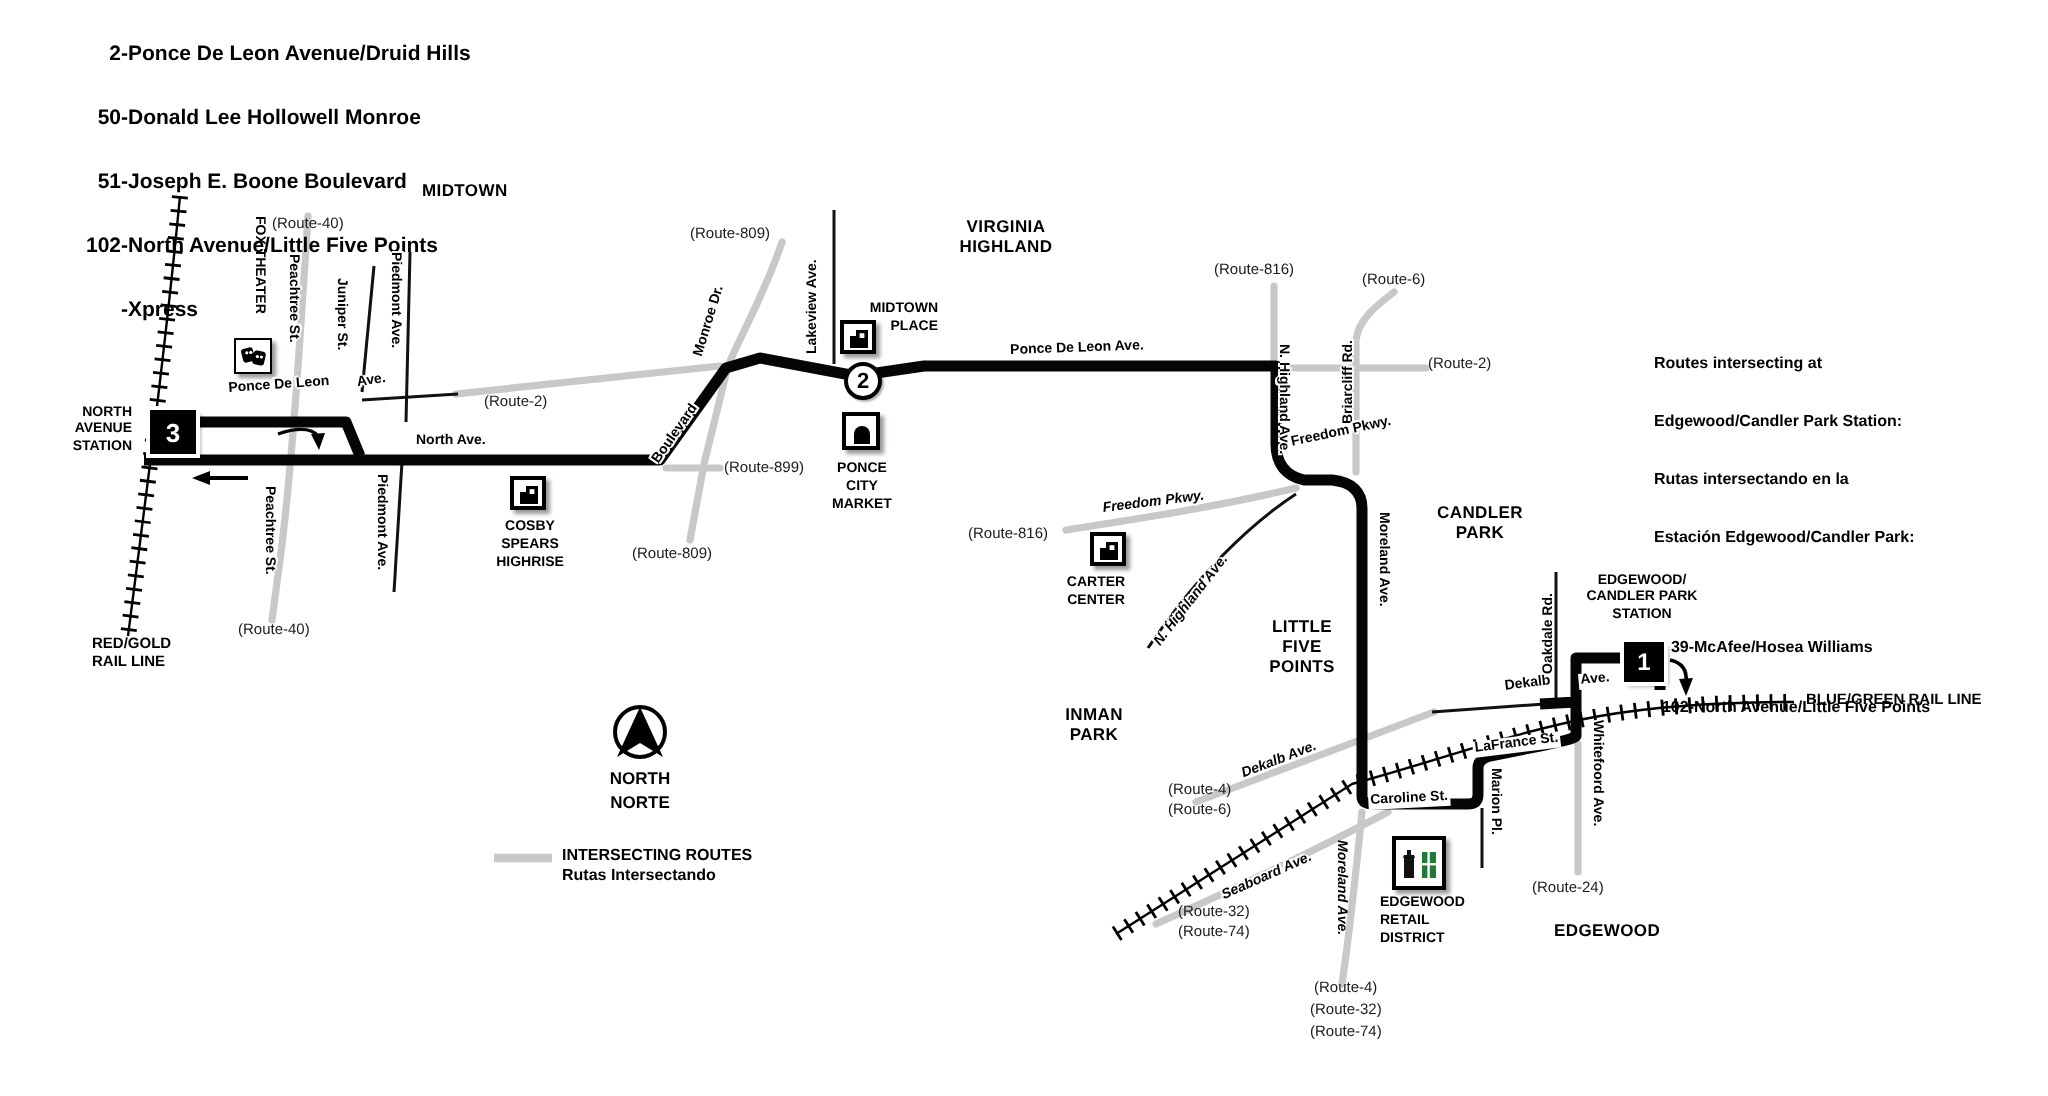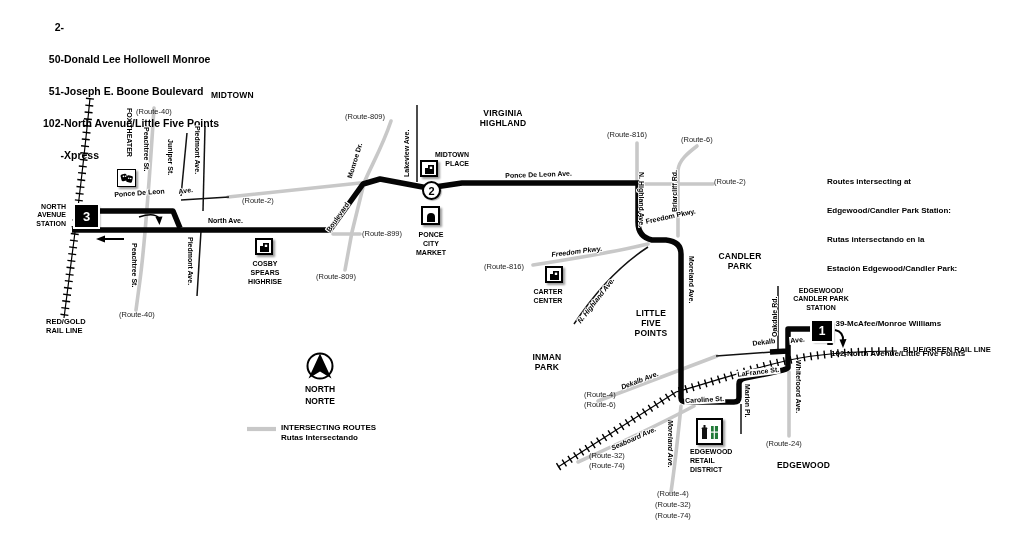--- a/index.html
+++ b/index.html
@@ -88,34 +88,34 @@
       <polygon points="839.5,339.5 846.5,339 843,348" fill="#000"></polygon>
     </g>
 
     <g>
       <circle cx="320" cy="366" r="12.5" fill="#fff" stroke="#000" stroke-width="2"></circle>
       <polygon points="320,353.5 308.5,378.5 320,371.5 331.5,378.5" fill="#000"></polygon>
     </g>
   </svg>
 
   <div class="lbl" style="left:38px;top:2px;width:220px">
-    <div class="leg-row"><span class="n">2-</span></div>
+    <div class="leg-row"><span class="n">2-</span><span>Ponce De Leon Avenue/Druid Hills</span></div>
     <div class="leg-row"><span class="n">50-</span><span>Donald Lee Hollowell Monroe</span></div>
     <div class="leg-row"><span class="n">51-</span><span>Joseph E. Boone Boulevard</span></div>
     <div class="leg-row"><span class="n">102-</span><span>North Avenue/Little Five Points</span></div>
     <div class="leg-row"><span class="n">-</span><span>Xpress</span></div>
   </div>
 
   <div class="lbl" style="left:827px;top:158px;width:180px">
     <div class="note-l">Routes intersecting at</div>
     <div class="note-l">Edgewood/Candler Park Station:</div>
     <div class="note-l">Rutas intersectando en la</div>
     <div class="note-l">Estación Edgewood/Candler Park:</div>
     <div style="height:7px"></div>
-    <div class="note-row"><span class="n">39-</span><span>McAfee/Monroe Williams</span></div>
+    <div class="note-row"><span class="n">39-</span><span>McAfee/Hosea Williams</span></div>
     <div class="note-row"><span class="n">102-</span><span>North Avenue/Little Five Points</span></div>
   </div>
 
   <div class="lbl dist" style="left:211px;top:90px">MIDTOWN</div>
   <div class="lbl dist c" style="left:471px;top:108px;width:64px">VIRGINIA
 HIGHLAND</div>
   <div class="lbl dist c" style="left:712px;top:251px;width:56px">CANDLER
 PARK</div>
   <div class="lbl dist c" style="left:628px;top:308px;width:46px">LITTLE
 FIVE

